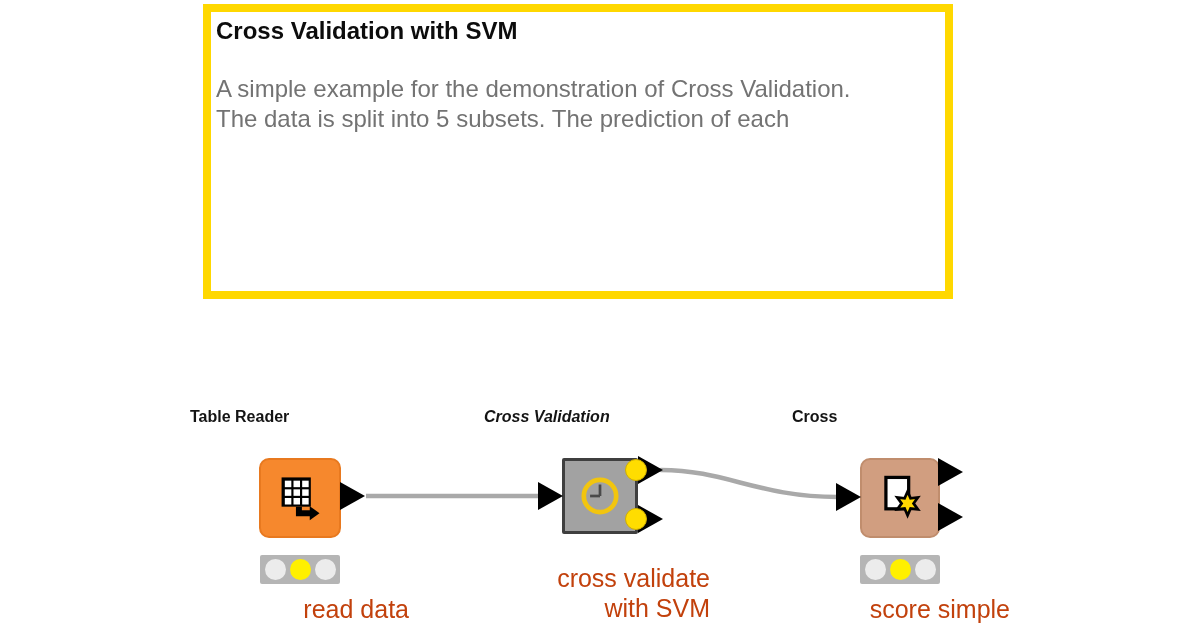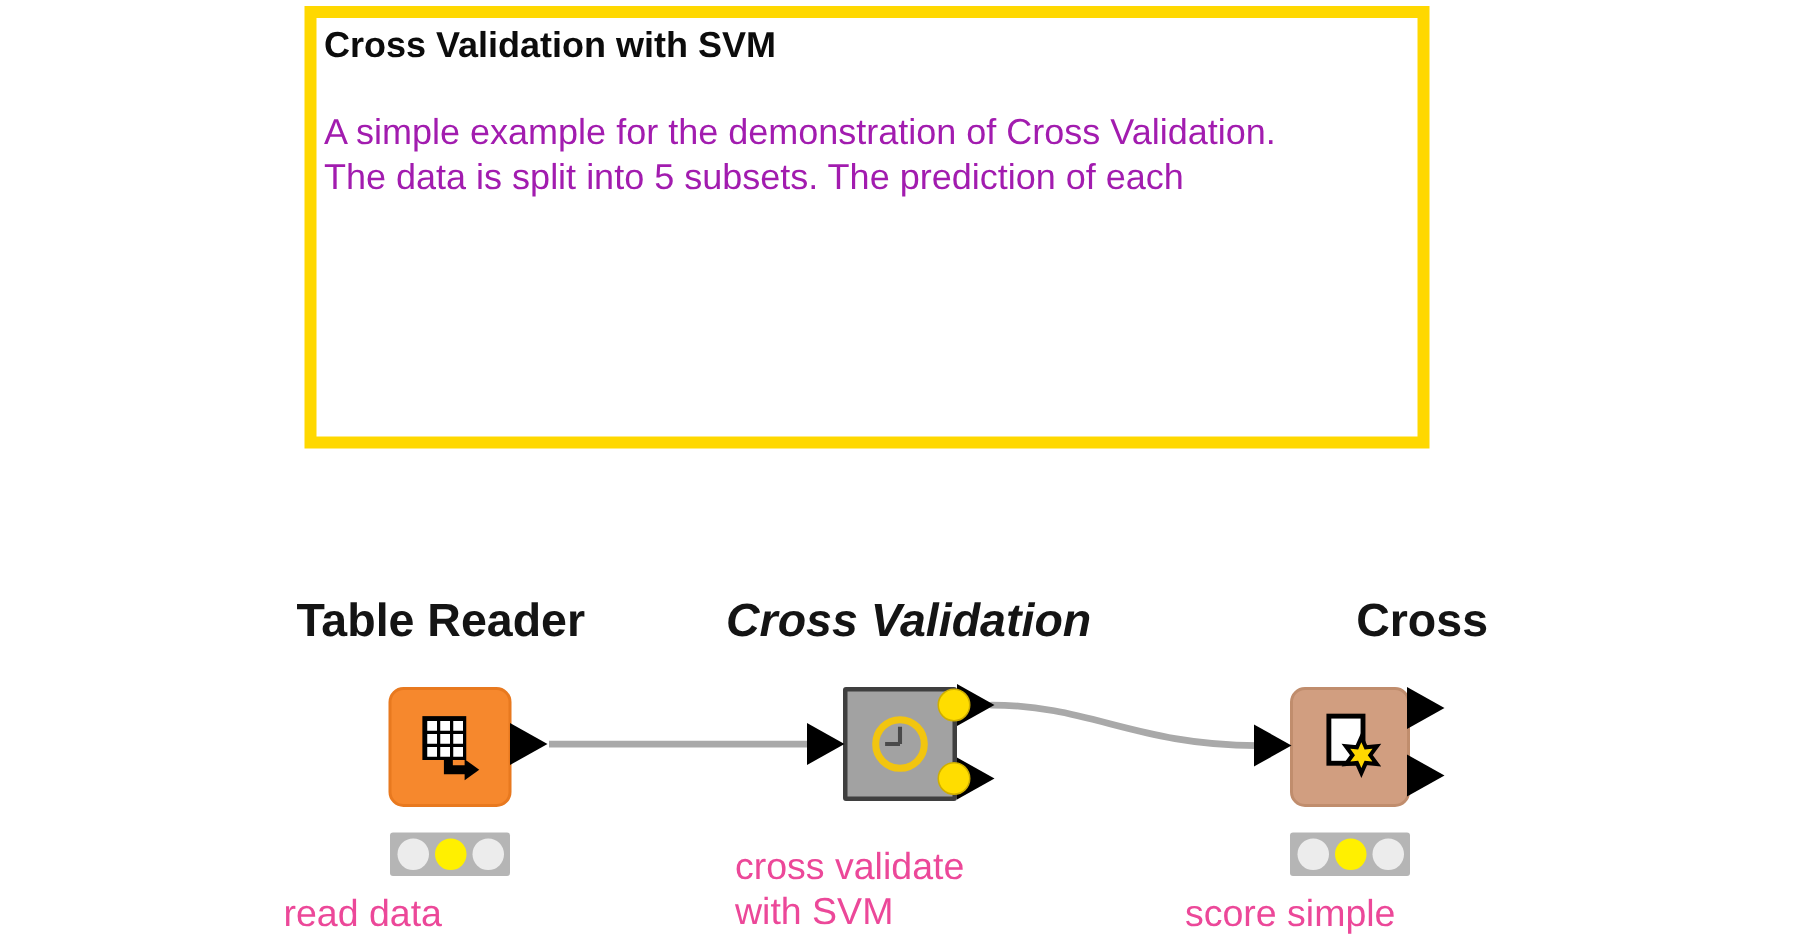--- a/index.html
+++ b/index.html
@@ -13,46 +13,46 @@
   }
   
   .annotation {
     position:absolute; left:203px; top:4px; width:750px; height:295px;
     border:8px solid #ffd800; background:#ffffff;
   }
   .annotation-title {
     margin:5px 0 0 5px; font-size:24px; font-weight:bold; color:#0c0c0c;
   }
   .annotation-body {
-    margin:29px 0 0 5px; font-size:24px; line-height:30px; color:#a21caf;
+    margin:29px 0 0 5px; font-size:24px; line-height:30px; color:#737373;
   }
   
   .wires { position:absolute; left:0; top:0; width:1200px; height:630px; z-index:1; }
   
   .node { position:absolute; z-index:2; display:flex; align-items:center; justify-content:center; }
   .node-table-reader {
     left:259px; top:458px; width:82px; height:80px;
     background:#f6882d; border:2px solid #e8791f; border-radius:10px;
   }
   .node-metanode {
     left:562px; top:458px; width:76px; height:76px;
     background:#a2a2a2; border:3px solid #3f3f3f; border-radius:2px;
   }
   .node-scorer {
     left:860px; top:458px; width:80px; height:80px;
     background:#d19e80; border:2px solid #c08d6d; border-radius:10px;
   }
   .node-title {
-    position:absolute; z-index:2; width:200px; text-align:right;
-    font-size:31px; font-weight:bold; color:#141414; top:396px; white-space:nowrap;
+    position:absolute; z-index:2; width:200px; text-align:left;
+    font-size:16px; font-weight:bold; color:#141414; top:408px; white-space:nowrap;
   }
   .title-1 { left:190px; } .title-2 { left:484px;font-style:italic; } .title-3 { left:792px; }
   .node-label {
-    position:absolute; z-index:2; width:220px; text-align:left;
-    font-size:25px; line-height:30px; color:#ec4899;
+    position:absolute; z-index:2; width:220px; text-align:right;
+    font-size:25px; line-height:30px; color:#c2410c;
   }
   .label-1 { left:189px; top:594px; }
   .label-2 { left:490px; top:563px; }
   .label-3 { left:790px; top:594px; }
   
   .tri {
     position:absolute; z-index:3; width:0; height:0;
     border-top:14px solid transparent; border-bottom:14px solid transparent;
     border-left:25px solid #000;
   }

